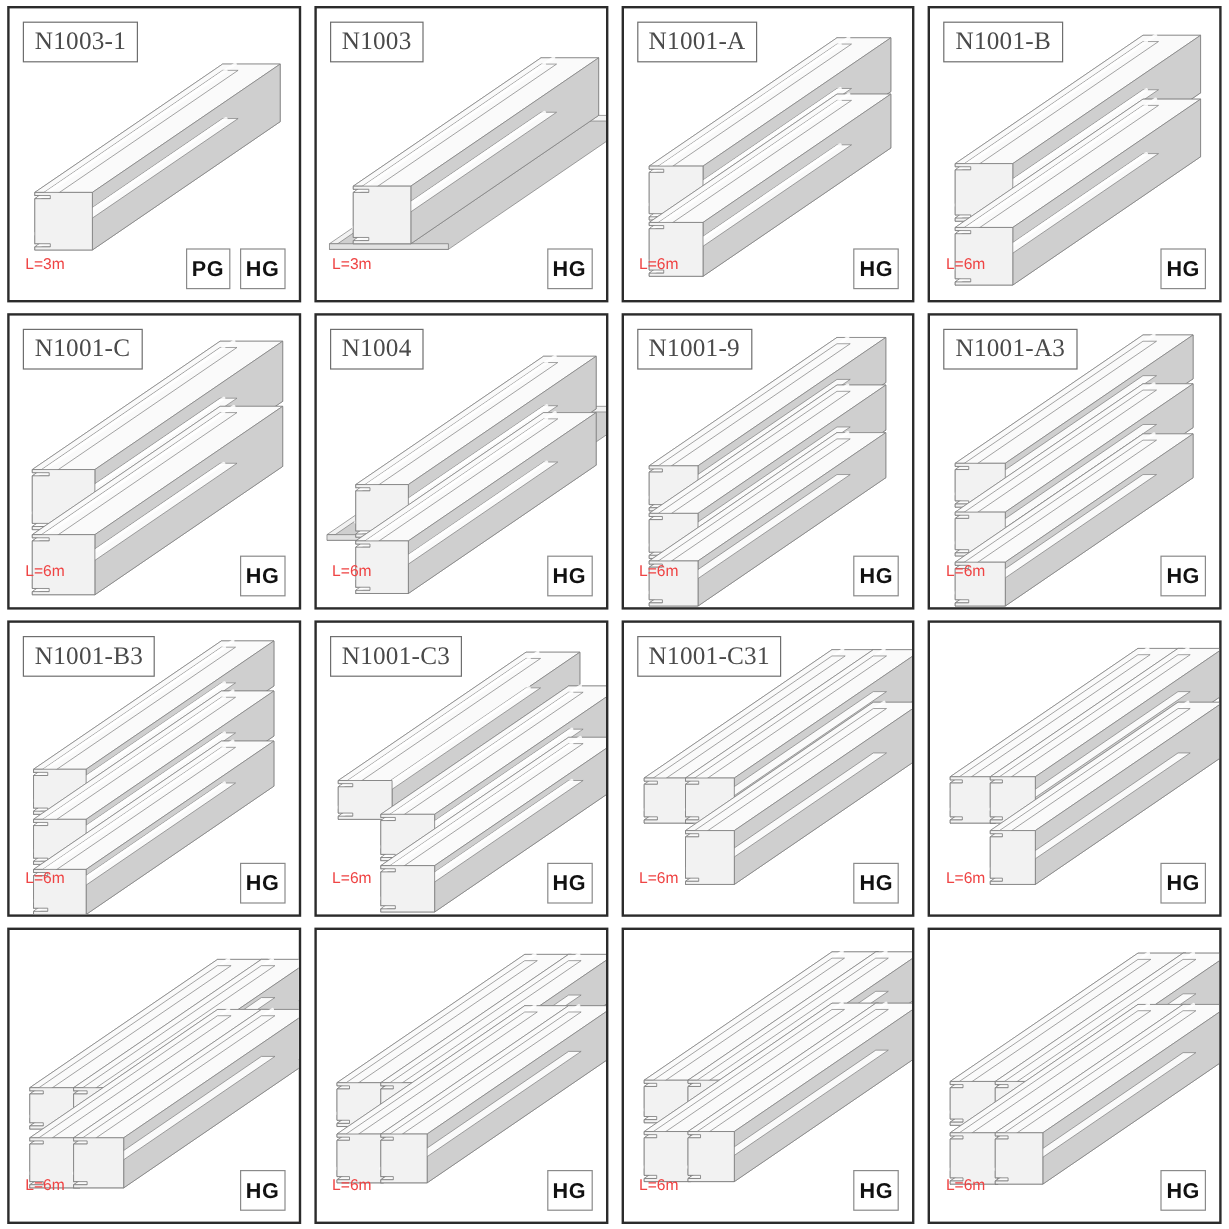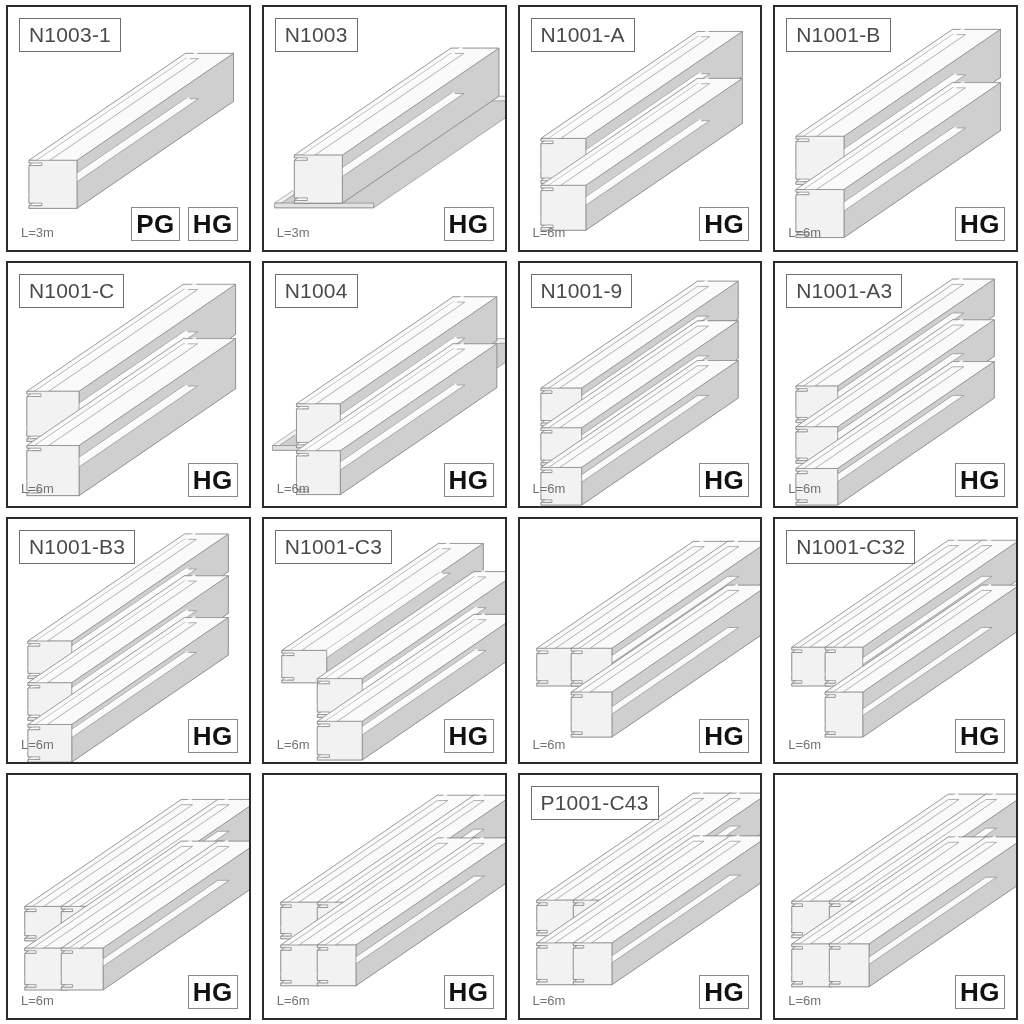--- a/index.html
+++ b/index.html
@@ -53,50 +53,50 @@
     border: 1.5px solid #6e6e6e;
     padding: 5px 9px 6px 9px;
     z-index: 5;
     line-height: 1;
   }
   .label-text {
     font-size: 21px;
     color: #4a4a4a;
     letter-spacing: 0.2px;
     white-space: nowrap;
-    font-family: Liberation Sans, sans-serif;
+    font-family: Liberation Serif, serif;
   }
 
   .length-note {
     position: absolute;
     left: 13px;
-    bottom: 10px;
+    bottom: 23px;
     font-size: 13px;
-    color: #737373;
+    color: #ef4444;
     z-index: 5;
     white-space: nowrap;
   }
 
   .badge-row {
     position: absolute;
     right: 11px;
     bottom: 9px;
     display: flex;
     gap: 8px;
     z-index: 5;
   }
   .badge {
     border: 1.5px solid #8a8a8a;
     background: #ffffff;
     min-width: 34px;
     height: 34px;
     display: flex;
     align-items: center;
     justify-content: center;
-    font-size: 26px;
+    font-size: 18px;
     font-weight: bold;
     color: #111111;
     padding: 0 4px;
     box-sizing: border-box;
     letter-spacing: 0.5px;
   }
 </style>
 </head>
 <body>
 
@@ -648,20 +648,21 @@
           <polygon points="109.1,163.0 88.0,163.0 388.0,-42.0 409.1,-42.0" fill="#bdbdbd" stroke="#7a7a7a" stroke-width="1.1" stroke-linejoin="round"></polygon>
           <polygon points="88.0,163.0 88.0,158.0 388.0,-47.0 388.0,-42.0" fill="#f2f2f2" stroke="#7a7a7a" stroke-width="1.1" stroke-linejoin="round"></polygon>
           <polygon points="88.0,158.0 166.0,158.0 466.0,-47.0 388.0,-47.0" fill="#fafafa" stroke="#7a7a7a" stroke-width="1.1" stroke-linejoin="round"></polygon>
           <line x1="105.2" y1="158.0" x2="405.2" y2="-47.0" stroke="#ffffff" stroke-width="5" opacity="0.85" stroke-linecap="round"></line>
           <polygon points="166.0,158.0 166.0,244.0 466.0,39.0 466.0,-47.0" fill="#cfcfcf" stroke="#7a7a7a" stroke-width="1.1" stroke-linejoin="round"></polygon>
           <polygon points="88.0,239.0 109.1,239.0 409.1,34.0 388.0,34.0" fill="#fafafa" stroke="#7a7a7a" stroke-width="1.1" stroke-linejoin="round"></polygon>
           <polygon points="88.0,168.0 109.1,168.0 409.1,-37.0 388.0,-37.0" fill="#fafafa" stroke="#7a7a7a" stroke-width="1.1" stroke-linejoin="round"></polygon>
           <polygon points="88.0,158.0 166.0,158.0 166.0,244.0 88.0,244.0 88.0,239.0 109.1,239.0 109.1,234.0 88.0,234.0 88.0,168.0 109.1,168.0 109.1,163.0 88.0,163.0" fill="#f2f2f2" stroke="#7a7a7a" stroke-width="1.3" stroke-linejoin="round"></polygon>
         </g>
       </svg>
+      <div class="label-box"><span class="label-text">N1001-C31</span></div>
       <div class="length-note">L=6m</div>
       <div class="badge-row">
         <div class="badge">HG</div>
       </div>
     </div>
     <div class="product-cell">
       <svg class="cell-art" viewBox="0 0 360 300" preserveAspectRatio="xMidYMid meet">
         <g transform="translate(8,104) scale(0.78)">
           <polygon points="322.0,-133.0 394.0,-133.0 394.0,-59.0 322.0,-59.0 322.0,-64.0 341.4,-64.0 341.4,-69.0 322.0,-69.0 322.0,-123.0 341.4,-123.0 341.4,-128.0 322.0,-128.0" fill="#e2e2e2" stroke="#7a7a7a" stroke-width="1.2" stroke-linejoin="round"></polygon>
           <polygon points="94.0,146.0 22.0,146.0 322.0,-59.0 394.0,-59.0" fill="#bdbdbd" stroke="#7a7a7a" stroke-width="1.1" stroke-linejoin="round"></polygon>
@@ -706,21 +707,20 @@
           <polygon points="105.4,163.0 86.0,163.0 386.0,-42.0 405.4,-42.0" fill="#bdbdbd" stroke="#7a7a7a" stroke-width="1.1" stroke-linejoin="round"></polygon>
           <polygon points="86.0,163.0 86.0,158.0 386.0,-47.0 386.0,-42.0" fill="#f2f2f2" stroke="#7a7a7a" stroke-width="1.1" stroke-linejoin="round"></polygon>
           <polygon points="86.0,158.0 158.0,158.0 458.0,-47.0 386.0,-47.0" fill="#fafafa" stroke="#7a7a7a" stroke-width="1.1" stroke-linejoin="round"></polygon>
           <line x1="101.8" y1="158.0" x2="401.8" y2="-47.0" stroke="#ffffff" stroke-width="5" opacity="0.85" stroke-linecap="round"></line>
           <polygon points="158.0,158.0 158.0,244.0 458.0,39.0 458.0,-47.0" fill="#cfcfcf" stroke="#7a7a7a" stroke-width="1.1" stroke-linejoin="round"></polygon>
           <polygon points="86.0,239.0 105.4,239.0 405.4,34.0 386.0,34.0" fill="#fafafa" stroke="#7a7a7a" stroke-width="1.1" stroke-linejoin="round"></polygon>
           <polygon points="86.0,168.0 105.4,168.0 405.4,-37.0 386.0,-37.0" fill="#fafafa" stroke="#7a7a7a" stroke-width="1.1" stroke-linejoin="round"></polygon>
           <polygon points="86.0,158.0 158.0,158.0 158.0,244.0 86.0,244.0 86.0,239.0 105.4,239.0 105.4,234.0 86.0,234.0 86.0,168.0 105.4,168.0 105.4,163.0 86.0,163.0" fill="#f2f2f2" stroke="#7a7a7a" stroke-width="1.3" stroke-linejoin="round"></polygon>
         </g>
       </svg>
-      <div class="label-box"><span class="label-text">N1001-C32</span></div>
       <div class="length-note">L=6m</div>
       <div class="badge-row">
         <div class="badge">HG</div>
       </div>
     </div>
     <div class="product-cell">
       <svg class="cell-art" viewBox="0 0 360 300" preserveAspectRatio="xMidYMid meet">
         <g transform="translate(8,104) scale(0.78)">
           <polygon points="322.0,-127.0 402.0,-127.0 402.0,-61.0 322.0,-61.0 322.0,-66.0 343.6,-66.0 343.6,-71.0 322.0,-71.0 322.0,-117.0 343.6,-117.0 343.6,-122.0 322.0,-122.0" fill="#e2e2e2" stroke="#7a7a7a" stroke-width="1.2" stroke-linejoin="round"></polygon>
           <polygon points="102.0,144.0 22.0,144.0 322.0,-61.0 402.0,-61.0" fill="#bdbdbd" stroke="#7a7a7a" stroke-width="1.1" stroke-linejoin="round"></polygon>
@@ -929,21 +929,20 @@
           <polygon points="112.0,153.0 92.0,153.0 392.0,-52.0 412.0,-52.0" fill="#bdbdbd" stroke="#7a7a7a" stroke-width="1.1" stroke-linejoin="round"></polygon>
           <polygon points="92.0,153.0 92.0,148.0 392.0,-57.0 392.0,-52.0" fill="#f2f2f2" stroke="#7a7a7a" stroke-width="1.1" stroke-linejoin="round"></polygon>
           <polygon points="92.0,148.0 166.0,148.0 466.0,-57.0 392.0,-57.0" fill="#fafafa" stroke="#7a7a7a" stroke-width="1.1" stroke-linejoin="round"></polygon>
           <line x1="108.3" y1="148.0" x2="408.3" y2="-57.0" stroke="#ffffff" stroke-width="5" opacity="0.85" stroke-linecap="round"></line>
           <polygon points="166.0,148.0 166.0,228.0 466.0,23.0 466.0,-57.0" fill="#cfcfcf" stroke="#7a7a7a" stroke-width="1.1" stroke-linejoin="round"></polygon>
           <polygon points="92.0,223.0 112.0,223.0 412.0,18.0 392.0,18.0" fill="#fafafa" stroke="#7a7a7a" stroke-width="1.1" stroke-linejoin="round"></polygon>
           <polygon points="92.0,158.0 112.0,158.0 412.0,-47.0 392.0,-47.0" fill="#fafafa" stroke="#7a7a7a" stroke-width="1.1" stroke-linejoin="round"></polygon>
           <polygon points="92.0,148.0 166.0,148.0 166.0,228.0 92.0,228.0 92.0,223.0 112.0,223.0 112.0,218.0 92.0,218.0 92.0,158.0 112.0,158.0 112.0,153.0 92.0,153.0" fill="#f2f2f2" stroke="#7a7a7a" stroke-width="1.3" stroke-linejoin="round"></polygon>
         </g>
       </svg>
-      <div class="label-box"><span class="label-text">P1001-C43</span></div>
       <div class="length-note">L=6m</div>
       <div class="badge-row">
         <div class="badge">HG</div>
       </div>
     </div>
     <div class="product-cell">
       <svg class="cell-art" viewBox="0 0 360 300" preserveAspectRatio="xMidYMid meet">
         <g transform="translate(8,104) scale(0.78)">
           <polygon points="322.0,-137.0 398.0,-137.0 398.0,-67.0 322.0,-67.0 322.0,-72.0 342.5,-72.0 342.5,-77.0 322.0,-77.0 322.0,-127.0 342.5,-127.0 342.5,-132.0 322.0,-132.0" fill="#e2e2e2" stroke="#7a7a7a" stroke-width="1.2" stroke-linejoin="round"></polygon>
           <polygon points="98.0,138.0 22.0,138.0 322.0,-67.0 398.0,-67.0" fill="#bdbdbd" stroke="#7a7a7a" stroke-width="1.1" stroke-linejoin="round"></polygon>

